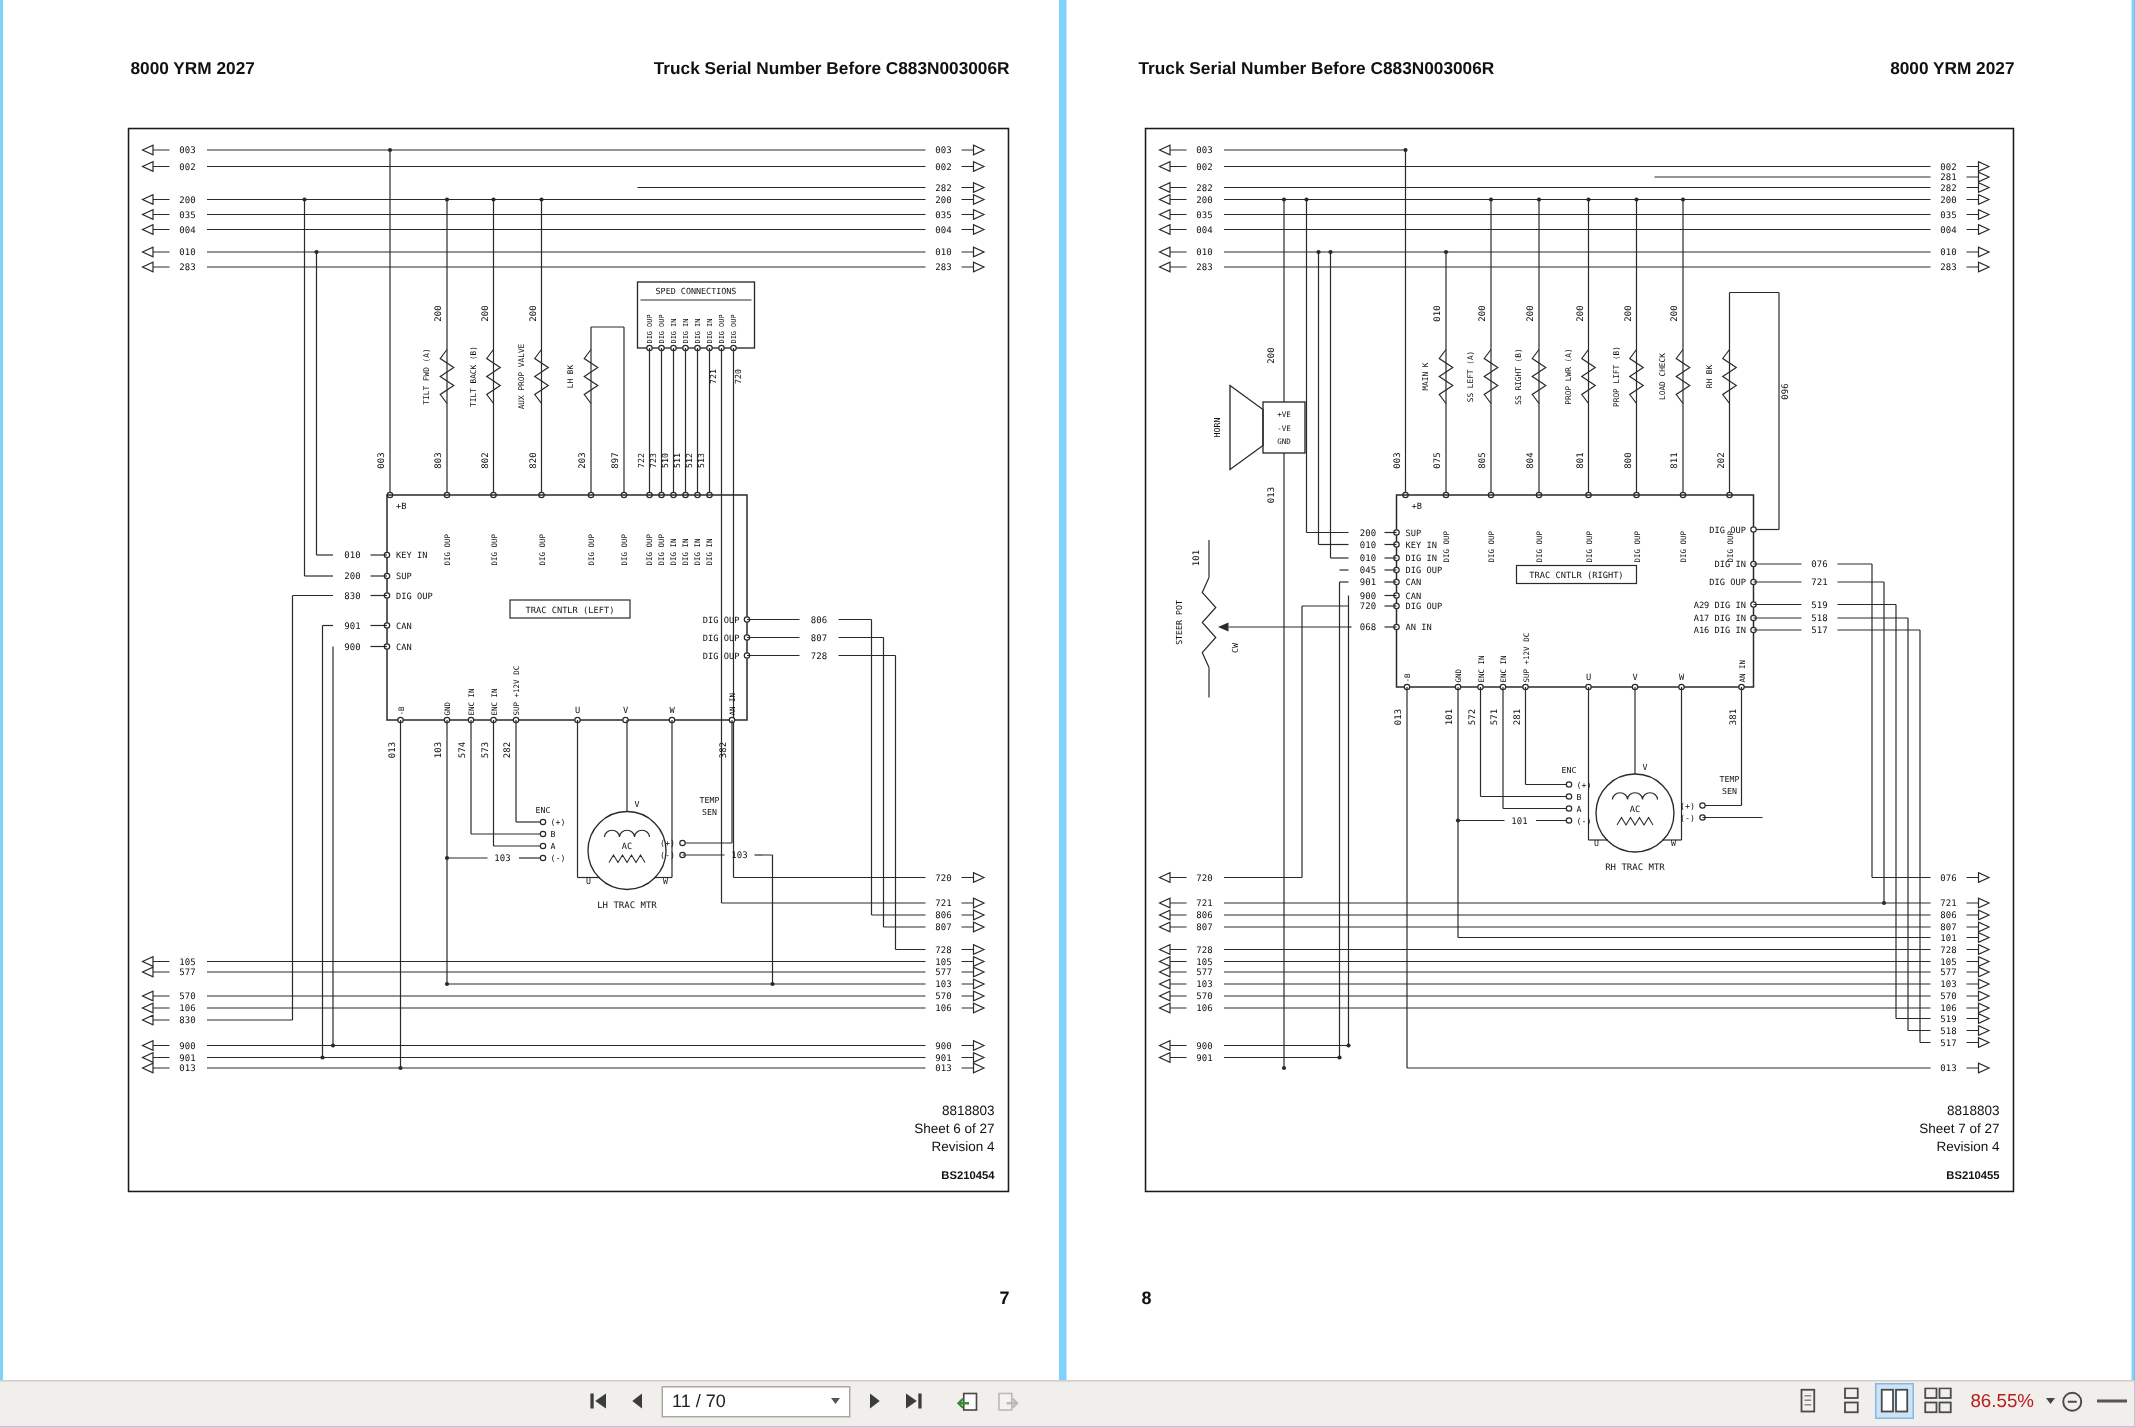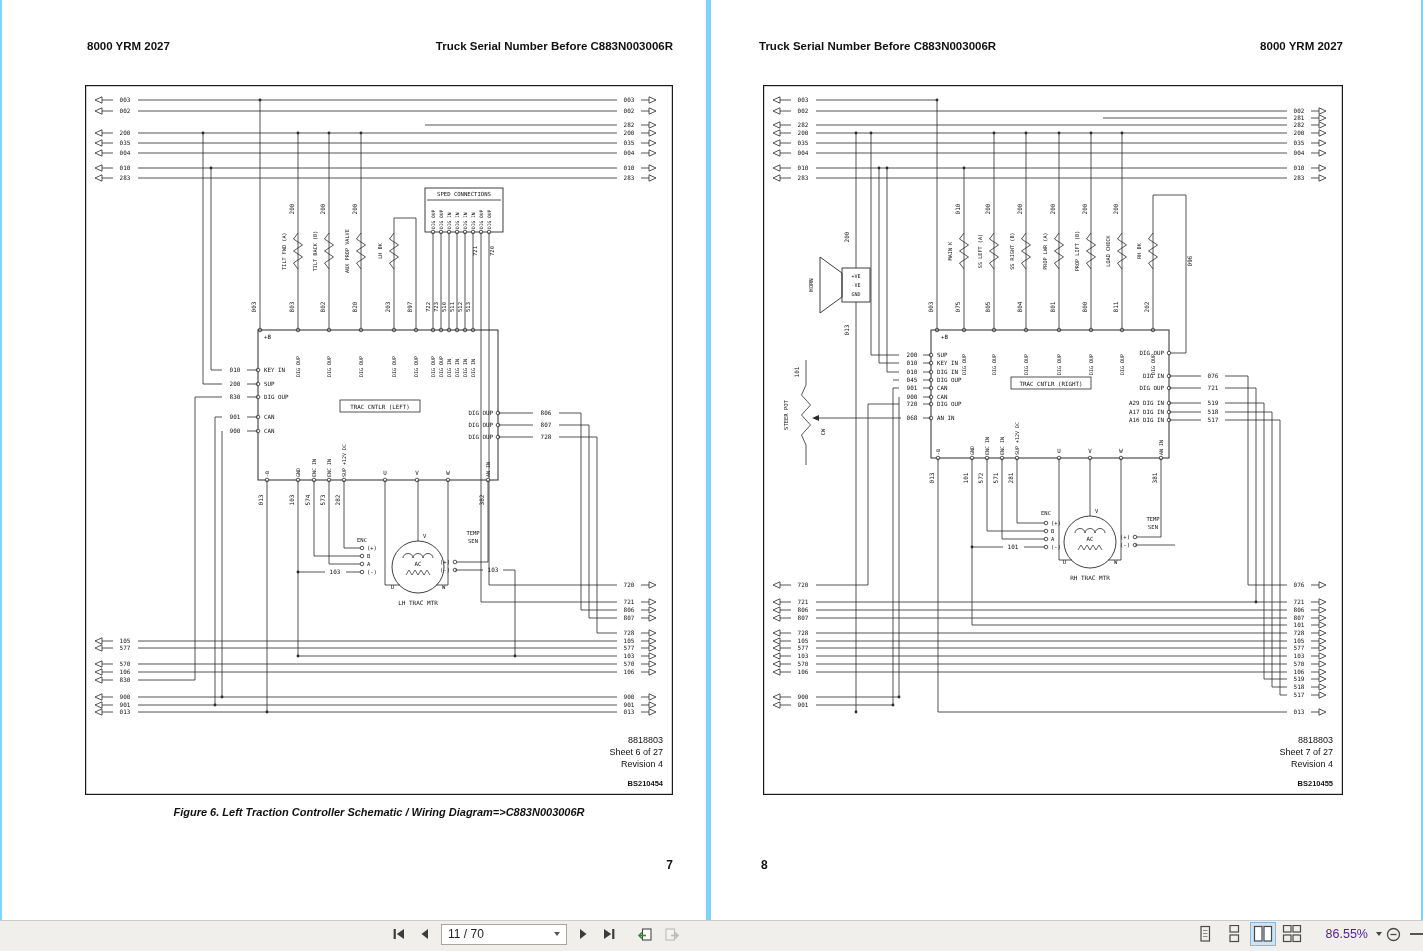--- a/index.html
+++ b/index.html
@@ -12,21 +12,21 @@
   .schematic{position:absolute;}
   .caption{position:absolute;top:806px;font-weight:bold;font-style:italic;font-size:11px;color:#111;text-align:center;}
   .pagenum{position:absolute;top:858px;font-weight:bold;font-size:12px;color:#111;}
   .toolbar{position:absolute;left:0;bottom:0;width:1423px;height:30px;background:#f1efec;border-top:1px solid #cfccc7;}
   .tb-group{position:absolute;top:0;height:26px;display:flex;align-items:center;}
   .tb-btn{background:none;border:none;padding:0;margin:0 1px;width:24px;height:24px;display:flex;align-items:center;justify-content:center;cursor:default;}
   .page-combo{width:118px;height:19px;background:#fff;border:1px solid #aaa69f;display:flex;align-items:center;justify-content:space-between;font-size:12px;color:#222;padding-left:6px;margin:0 3px;}
   .combo-caret{width:0;height:0;border-left:3.5px solid transparent;border-right:3.5px solid transparent;border-top:4px solid #555;margin-right:6px;}
   .layout-btn{background:none;border:1px solid transparent;padding:0;margin:0 1.5px;width:26px;height:24px;display:flex;align-items:center;justify-content:center;}
   .layout-btn.selected{background:#cde3f6;border:1px solid #86b7e0;}
-  .zoom-text{font-size:12.5px;color:#4c1d95;margin-left:12px;width:50px;text-align:right;}
+  .zoom-text{font-size:12.5px;color:#b91c1c;margin-left:0;width:50px;text-align:right;}
   .zoom-caret{width:0;height:0;border-left:3.5px solid transparent;border-right:3.5px solid transparent;border-top:4px solid #444;margin-left:8px;}
   .zoom-slider{width:20px;height:2px;background:#555;margin-left:6px;}
 </style>
 </head>
 <body>
 
 <div class="canvas">
 
   <div class="page page-left">
     <span class="hdr" style="left:85px;">8000 YRM 2027</span>
@@ -376,21 +376,20 @@
         <text x="333" y="481" fill="#111" font-size="5.8" text-anchor="middle" font-family="&quot;DejaVu Sans Mono&quot;,monospace">AC</text>
         <text x="309" y="504" fill="#111" font-size="5.5" text-anchor="end" font-family="&quot;DejaVu Sans Mono&quot;,monospace">U</text>
         <text x="338" y="453" fill="#111" font-size="5.5" text-anchor="start" font-family="&quot;DejaVu Sans Mono&quot;,monospace">V</text>
         <text x="357" y="504" fill="#111" font-size="5.5" text-anchor="start" font-family="&quot;DejaVu Sans Mono&quot;,monospace">W</text>
         <text x="333" y="520" fill="#111" font-size="6" text-anchor="middle" font-family="&quot;DejaVu Sans Mono&quot;,monospace">LH TRAC MTR</text>
         <text x="578" y="658" fill="#111" font-size="9" text-anchor="end" font-family="&quot;Liberation Sans&quot;,sans-serif">8818803</text>
         <text x="578" y="670" fill="#111" font-size="9" text-anchor="end" font-family="&quot;Liberation Sans&quot;,sans-serif">Sheet 6 of 27</text>
         <text x="578" y="682" fill="#111" font-size="9" text-anchor="end" font-family="&quot;Liberation Sans&quot;,sans-serif">Revision 4</text>
         <text x="578" y="701" fill="#111" font-size="7.5" text-anchor="end" font-family="&quot;Liberation Sans&quot;,sans-serif" font-weight="bold">BS210454</text>
       </svg>
-    <div class="caption" style="left:83px;width:588px;">Figure 6. Left Traction Controller Schematic / Wiring Diagram=&gt;C883N003006R</div>
     <div class="pagenum" style="left:649px;width:22px;text-align:right;">7</div>
   </div>
 
   <div class="page page-right">
     <span class="hdr" style="left:48px;">Truck Serial Number Before C883N003006R</span>
     <span class="hdr" style="left:400px;width:232px;text-align:right;">8000 YRM 2027</span>
     <svg id="svg1" class="schematic" style="left:52px;top:85px;" width="580" height="710" viewBox="0 0 580 710">
         <rect x="0.6" y="0.6" width="578.8" height="708.8" fill="none" stroke="#1a1a1a" stroke-width="1.2"></rect>
         <polygon points="10,15 17,11.8 17,18.2" fill="#fff" stroke="#2a2a2a" stroke-width="0.8"></polygon>
         <line x1="17" y1="15" x2="28" y2="15" stroke="#2a2a2a" stroke-width="0.8"></line>

